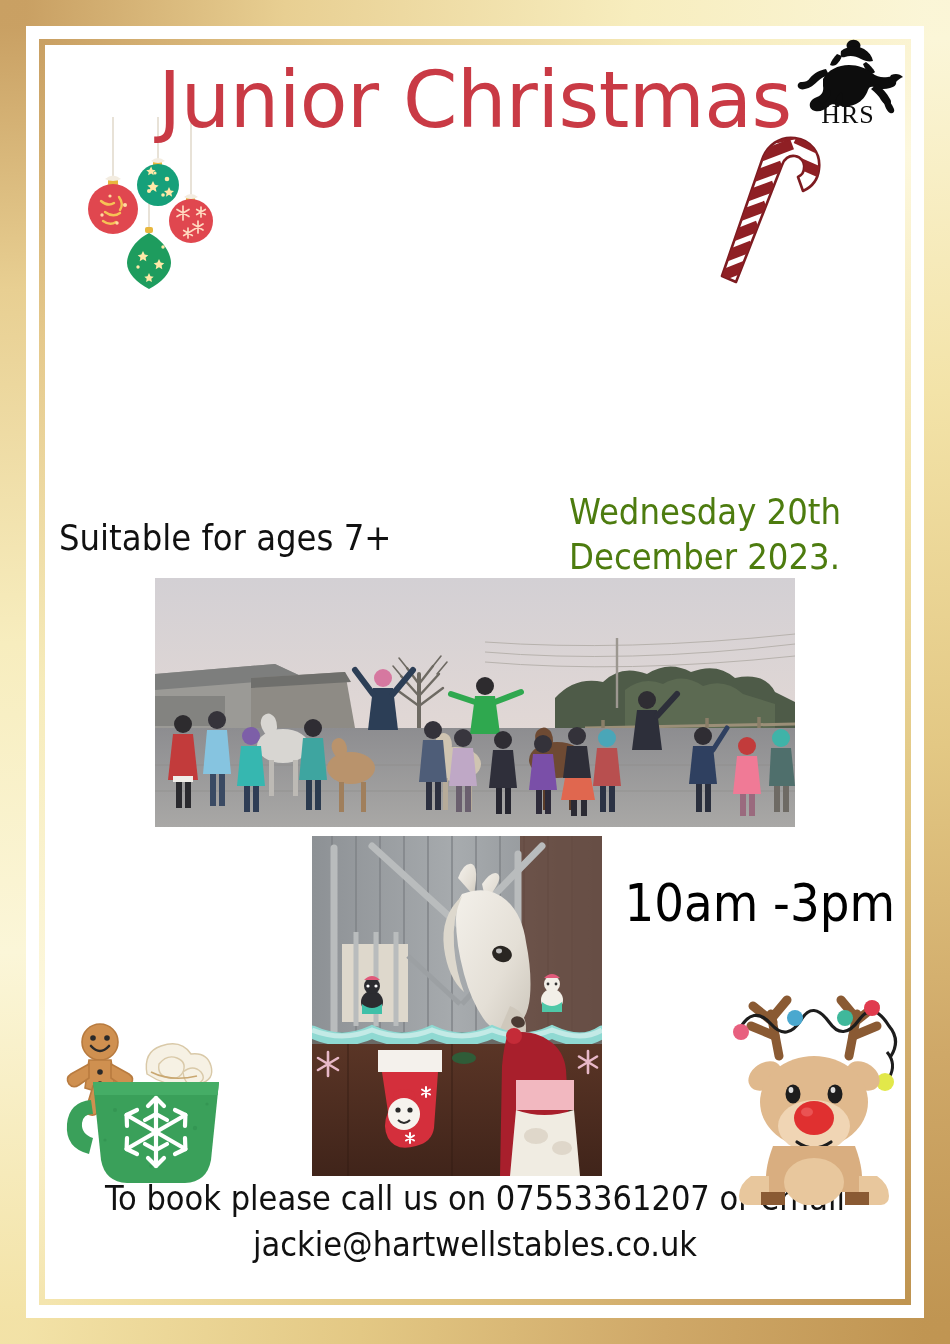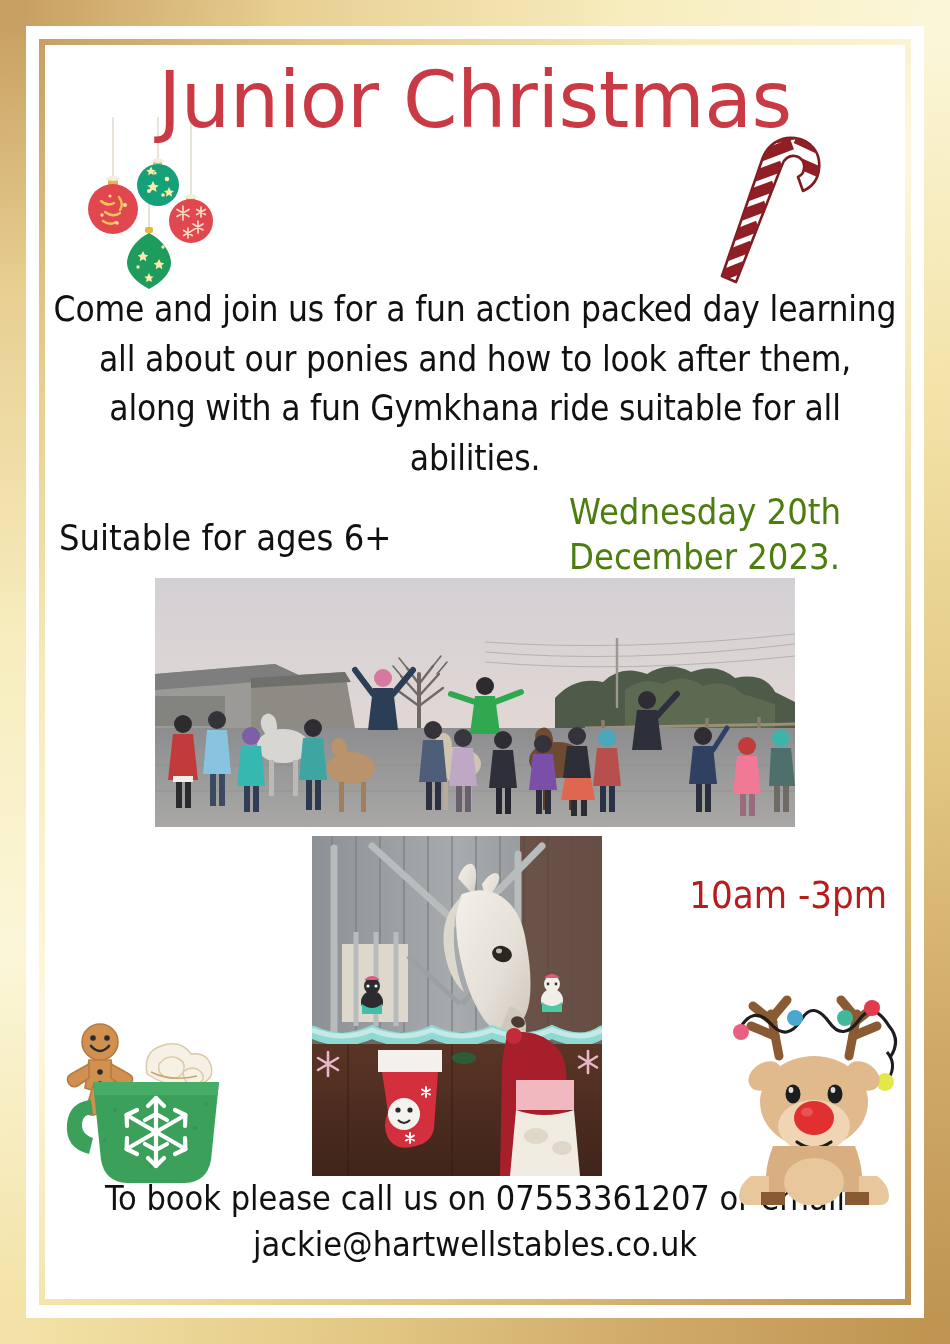--- a/index.html
+++ b/index.html
@@ -106,24 +106,24 @@
   }
   .info-price {
     position: absolute;
     left: 16px; top: 828px;
     font-family: "DejaVu Sans Condensed", "Liberation Sans Narrow", "Liberation Sans", sans-serif;
     font-size: 38px;
     color: #111111;
   }
   .info-time {
     position: absolute;
-    right: 18px; top: 828px;
+    right: 10px; top: 828px;
     font-family: "DejaVu Sans Condensed", "Liberation Sans Narrow", "Liberation Sans", sans-serif;
-    font-size: 38px;
-    color: #b91c1c;
+    font-size: 52px;
+    color: #000000;
   }
 
   
   .footer {
     position: absolute;
     left: 10px; top: 1131px;
     width: 840px;
     text-align: center;
     font-family: "DejaVu Sans Condensed", "Liberation Sans Narrow", "Liberation Sans", sans-serif;
     font-size: 34px;
@@ -160,20 +160,47 @@
 </head>
 <body>
 
 <div id="poster">
 
   <div class="frame-outer"></div>
   <div class="frame-inner"></div>
 
   <div class="stage">
 
+    <div class="art art-logo">
+      <svg viewBox="0 0 110 100" xmlns="http://www.w3.org/2000/svg" aria-hidden="true">
+        <g fill="#0d0d0d">
+
+          <path d="M55 11 c3-3 8-3 11 0 c2 2 2 5 0 7 c-3 3-8 3-11 0 c-2-2-2-5 0-7z"></path>
+          <path d="M48 20 c6-5 16-6 23-2 c5 3 8 7 9 12 c-4 1-8 0-12-2 c-5-3-11-4-16-2 c-3 1-5 0-4-6z"></path>
+          <path d="M44 23 c-3 3-6 7-7 11 c2 1 5 1 7-1 c2-2 4-5 5-8z"></path>
+          <path d="M73 31 c4 3 7 6 9 10 c-2 2-5 2-7 0 c-2-2-4-5-5-8z"></path>
+
+          <path d="M30 48 c5-9 15-14 26-14 c9 0 17 3 23 8 c5 4 10 5 16 4 c4-1 7 1 8 4 c1 4-2 6-6 7
+                   c-6 2-11 1-16-1 c-3-1-5 0-6 3 c-2 6-6 11-12 14 c-6 3-13 3-19 1 c-3-1-6-1-8 1
+                   c-4 4-9 6-14 5 c-4-1-6-4-5-8 c1-3 4-5 7-6 c5-2 7-6 6-11 c0-3 0-5 0-7z"></path>
+
+          <path d="M33 38 c-6 1-12 4-16 9 c-2 3-5 4-8 4 c-3 0-5 2-4 5 c1 2 4 3 7 2 c5-1 9-4 13-8
+                   c3-3 7-5 11-6 z"></path>
+
+          <path d="M36 58 c-4 2-8 6-10 10 c-1 3 1 5 4 4 c3-1 5-4 7-7 c1-3 1-5-1-7z"></path>
+          <path d="M47 62 c-3 3-5 7-5 11 c0 3 2 4 4 2 c3-2 4-6 4-10 c0-2-1-4-3-3z"></path>
+
+          <path d="M84 53 c5 4 10 9 13 15 c2 3 1 6-2 6 c-3 0-5-2-7-5 c-2-4-6-8-10-11z"></path>
+          <path d="M92 66 c4 3 7 7 9 12 c1 3-1 5-4 4 c-2-1-4-4-5-7 c-1-3-2-6-3-8z"></path>
+
+          <path d="M98 44 c5-2 9-1 12 2 c-3 1-5 3-7 5 c-2 2-4 3-6 2 c-2-2-1-6 1-9z"></path>
+        </g>
+        <text x="55" y="92" text-anchor="middle" font-family="'Liberation Serif', 'DejaVu Serif', serif" font-size="26" fill="#0d0d0d" letter-spacing="1">HRS</text>
+      </svg>
+    </div>
 
     <div class="art art-baubles">
       <svg viewBox="0 0 140 172" xmlns="http://www.w3.org/2000/svg" aria-hidden="true">
         <g>
 
           <path d="M30 0 L30 64" stroke="#ded6c6" stroke-width="1.4" fill="none"></path>
           <path d="M75 0 L75 46" stroke="#ded6c6" stroke-width="1.4" fill="none"></path>
           <path d="M108 0 L108 82" stroke="#ded6c6" stroke-width="1.4" fill="none"></path>
           <path d="M66 62 L66 112" stroke="#ded6c6" stroke-width="1.4" fill="none"></path>
 
@@ -269,23 +296,22 @@
             <path d="M92 60 L124 74"></path>
           </g>
         </g>
       </svg>
     </div>
 
     <div class="title-block">
       <div class="title-line l1">Junior Christmas</div>
     </div>
 
-    <div class="intro">Come and join us for a fun action packed day learning all about our ponies and how to look after them, along with a fun Gymkhana ride suitable for all abilities.</div>
-
-    <div class="info-ages">Suitable for ages 6+</div>
+
+    <div class="info-ages">Suitable for ages 7+</div>
     <div class="info-date">Wednesday 20th December 2023.</div>
 
     <div class="photo photo-group">
       <svg viewBox="0 0 640 249" preserveAspectRatio="none" xmlns="http://www.w3.org/2000/svg" aria-hidden="true">
         <defs>
           <linearGradient id="skyG" x1="0" y1="0" x2="0" y2="1">
             <stop offset="0%" stop-color="#d3d0d4"></stop>
             <stop offset="55%" stop-color="#e0d7d5"></stop>
             <stop offset="100%" stop-color="#e8dcd6"></stop>
           </linearGradient>

